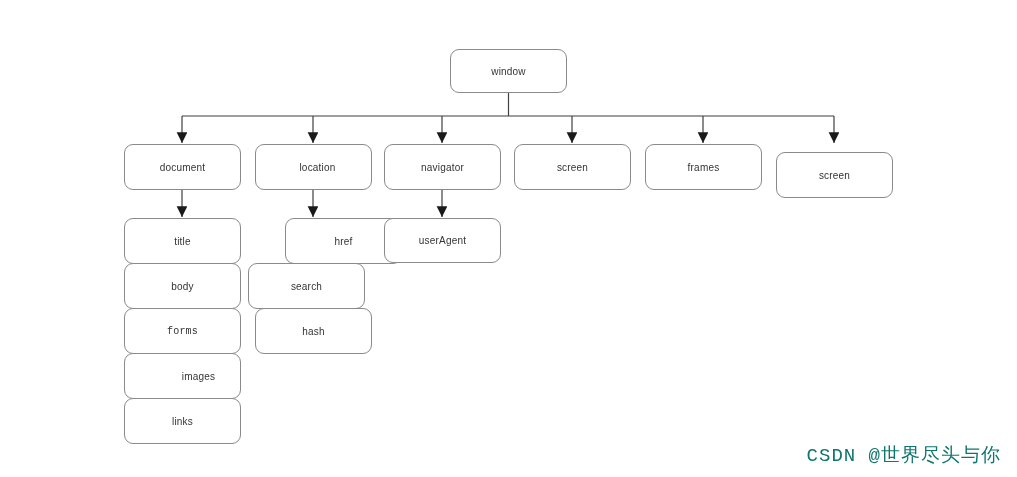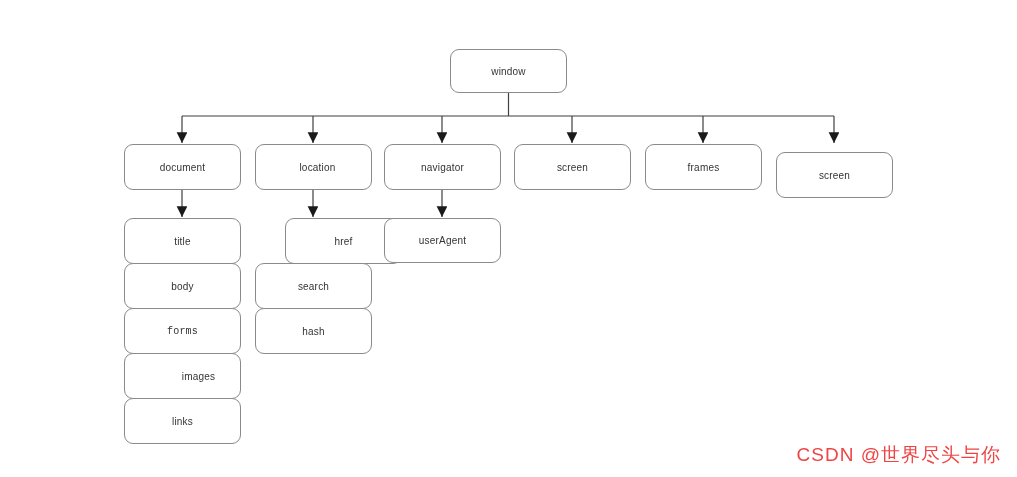--- a/index.html
+++ b/index.html
@@ -23,24 +23,25 @@
   }
   .node.root{width:117px;height:44px;}
   #connectors{
     position:absolute;left:0;top:0;width:1017px;height:477px;
     pointer-events:none;
   }
   .watermark{
     position:absolute;
     right:16px;top:442px;
     font-size:19px;
-    color:#ef4444;
+    color:#0f766e;
     letter-spacing:1px;
     text-shadow:0 1px 0 #ffffff;
     white-space:nowrap;
+    font-family:Liberation Mono, monospace;
   }
 </style>
 </head>
 <body>
 
 <div id="canvas">
 
   <svg id="connectors" width="1017" height="477" viewBox="0 0 1017 477" xmlns="http://www.w3.org/2000/svg">
     <defs>
       <marker id="arrow" markerUnits="userSpaceOnUse" markerWidth="12" markerHeight="12" viewBox="0 0 10 10" refX="9" refY="4.5" orient="auto-start-reverse">
@@ -75,20 +76,20 @@
   <div class="node" style="left:645px;top:144px;">frames</div>
   <div class="node" style="left:776px;top:152px;">screen</div>
 
   <div class="node" style="left:124px;top:218px;">title</div>
   <div class="node" style="left:124px;top:263px;">body</div>
   <div class="node" style="left:124px;top:308px;font-family:Liberation Mono, monospace;">forms</div>
   <div class="node" style="left:124px;top:353px;padding-left:32px;">images</div>
   <div class="node" style="left:124px;top:398px;">links</div>
 
   <div class="node" style="left:255px;top:218px;margin-left:30px;">href</div>
-  <div class="node" style="left:255px;top:263px;">search</div>
+  <div class="node" style="left:248px;top:263px;">search</div>
   <div class="node" style="left:255px;top:308px;">hash</div>
 
   <div class="node" style="left:384px;top:218px;height:45px;">userAgent</div>
 
   <div class="watermark">CSDN @世界尽头与你</div>
 
 </div>
 
 </body></html>

